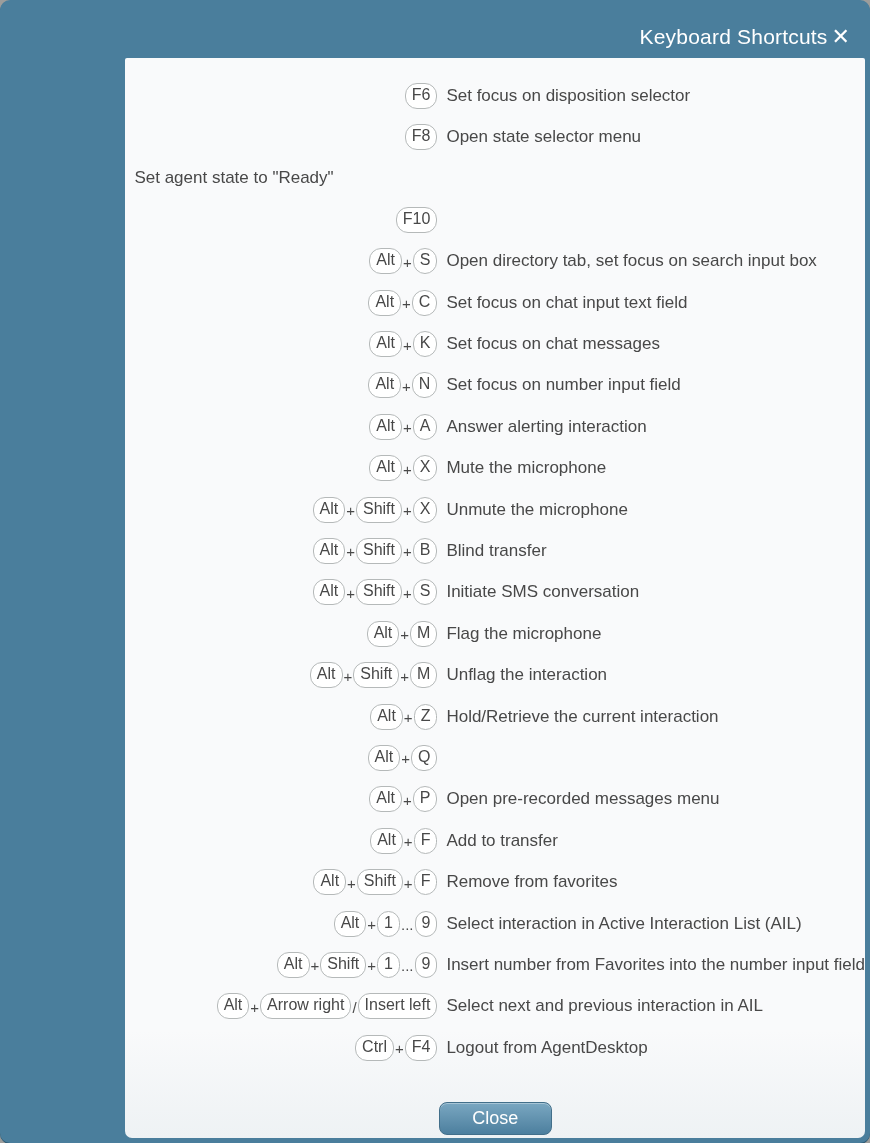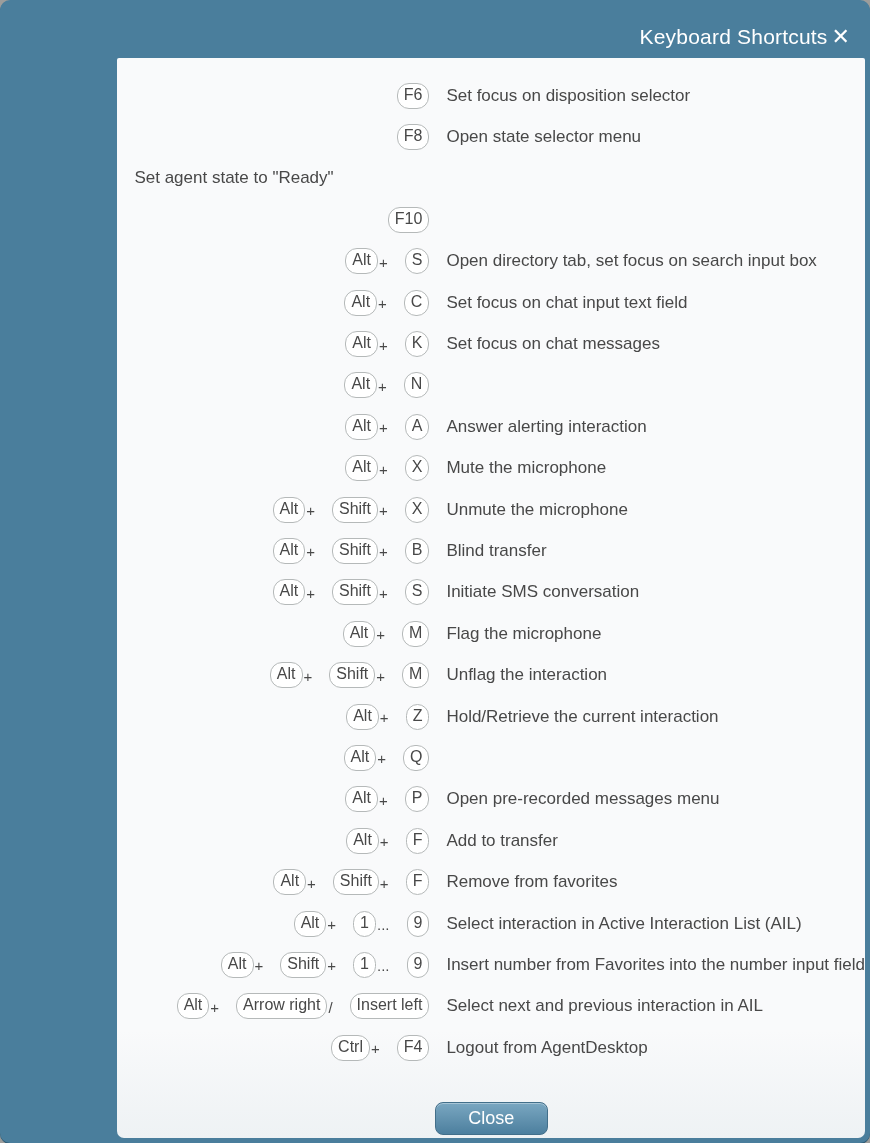--- a/index.html
+++ b/index.html
@@ -54,35 +54,34 @@
   }
   .keys-cell {
     flex: 0 0 312px;
     display: flex;
     justify-content: flex-end;
     align-items: center;
     white-space: nowrap;
   }
   .desc-cell {
     flex: 1 1 auto;
-    margin-left: 17px;
+    margin-left: 9px;
     font-size: 17px;
     color: #484848;
     white-space: nowrap;
   }
   .keycap {
     display: inline-block;
     background: #ffffff;
     border: 1px solid #b5b9b9;
     border-radius: 12px;
     padding: 1px 6px 3px;
     font-size: 16px;
     line-height: 1.25;
     color: #484848;
-    margin-left: 16px;
   }
   .sep {
     display: inline-block;
     font-size: 15px;
     color: #484848;
     margin: 0 1px;
     position: relative;
     top: 1px;
   }
   .button-bar {
@@ -163,20 +162,21 @@
           </div>
     <div class="desc-cell">Set focus on chat messages</div>
   </div>
 
   <div class="shortcut-row">
     <div class="keys-cell">
             <span class="keycap">Alt</span>
             <span class="sep">+</span>
             <span class="keycap">N</span>
           </div>
+    <div class="desc-cell">Set focus on number input field</div>
   </div>
 
   <div class="shortcut-row">
     <div class="keys-cell">
             <span class="keycap">Alt</span>
             <span class="sep">+</span>
             <span class="keycap">A</span>
           </div>
     <div class="desc-cell">Answer alerting interaction</div>
   </div>

